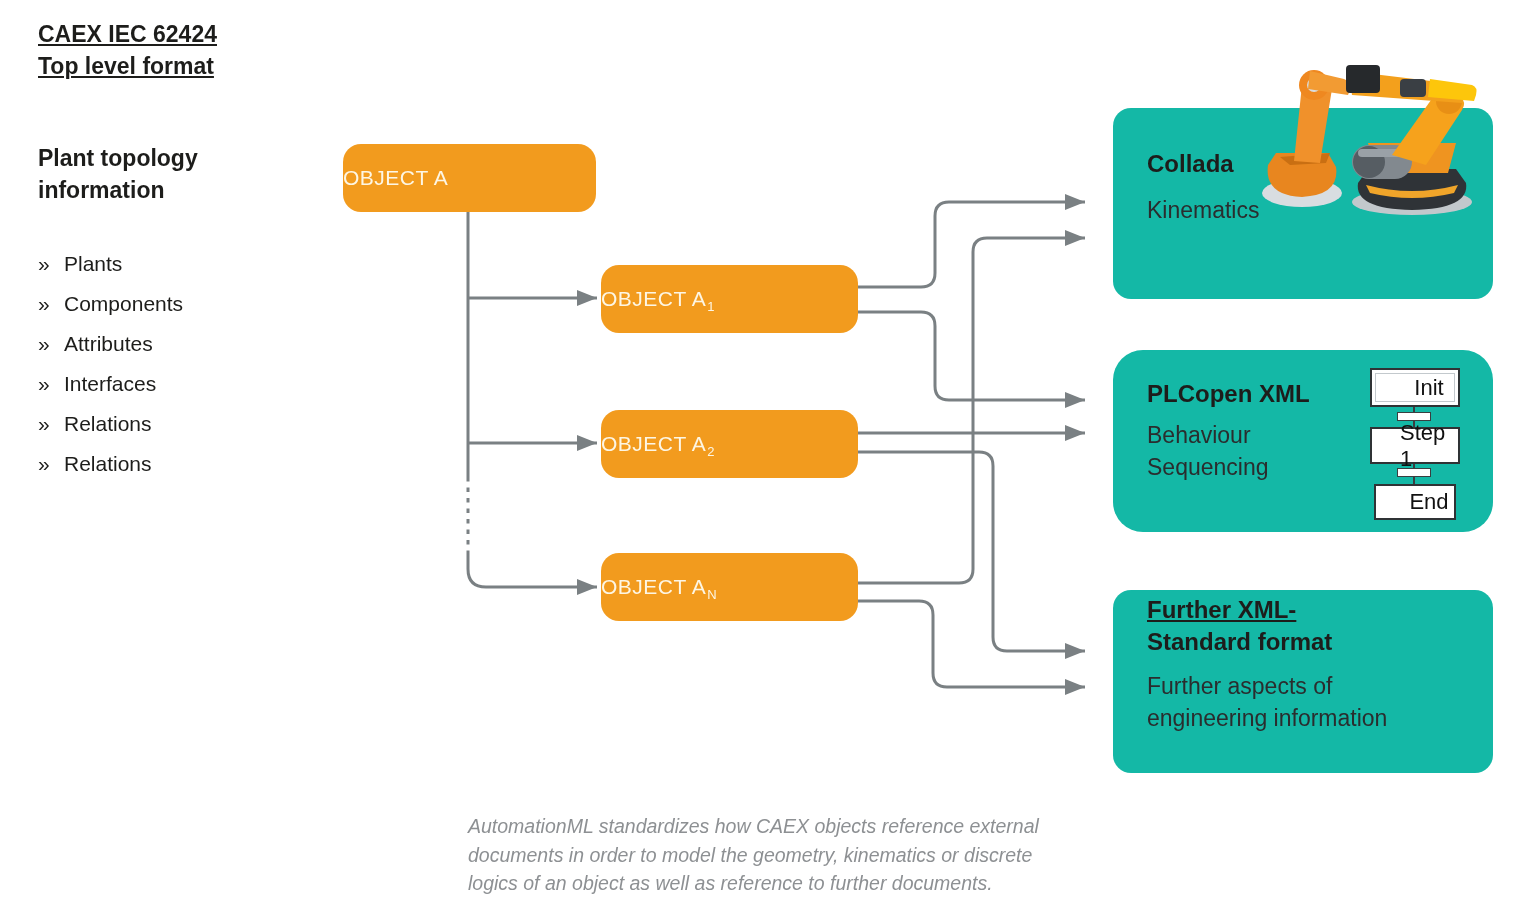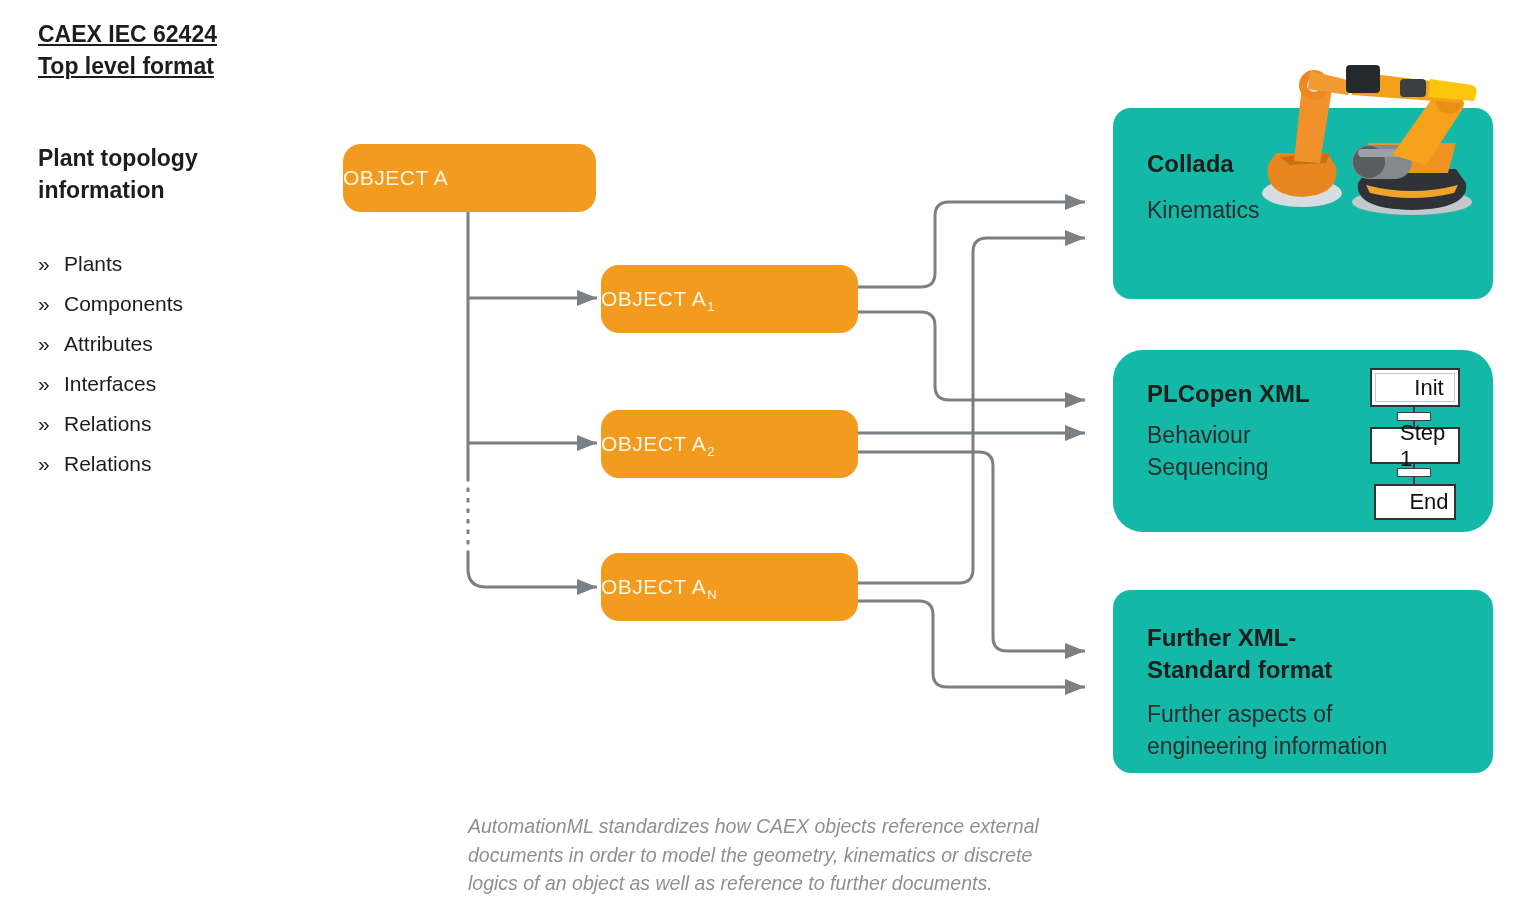--- a/index.html
+++ b/index.html
@@ -37,21 +37,21 @@
   }
   .panel-collada { top: 108px; height: 191px; }
   .panel-plcopen { top: 350px; height: 182px; border-radius: 30px; }
   .panel-further { top: 590px; height: 183px; }
   .panel h2 { font-size: 24px; font-weight: bold; line-height: 32px; color: #1d1d1b; }
   .panel .body-line { font-size: 23px; line-height: 32px; color: #2a2d2e; }
   .panel-collada h2 { margin-top: 40px; }
   .panel-collada .body-line:first-of-type { margin-top: 14px; }
   .panel-plcopen h2 { margin-top: 28px; }
   .panel-plcopen .body-line:first-of-type { margin-top: 9px; }
-  .panel-further h2.l1 { margin-top: 32px; }
+  .panel-further h2.l1 { margin-top: 4px; text-decoration: underline; }
   .panel-further .body-line:first-of-type { margin-top: 12px; }
 
   
   .sfc { position: absolute; z-index: 3; }
   .sfc-connector { position: absolute; left: 300px; top: 36px; width: 2px; height: 100px; background: #3a3e40; }
   .sfc-box {
     position: absolute; background: #ffffff; border: 2.5px solid #2f3335;
     display: flex; align-items: center; justify-content: center;
     font-size: 22px; color: #111; padding-left: 28px;
   }

